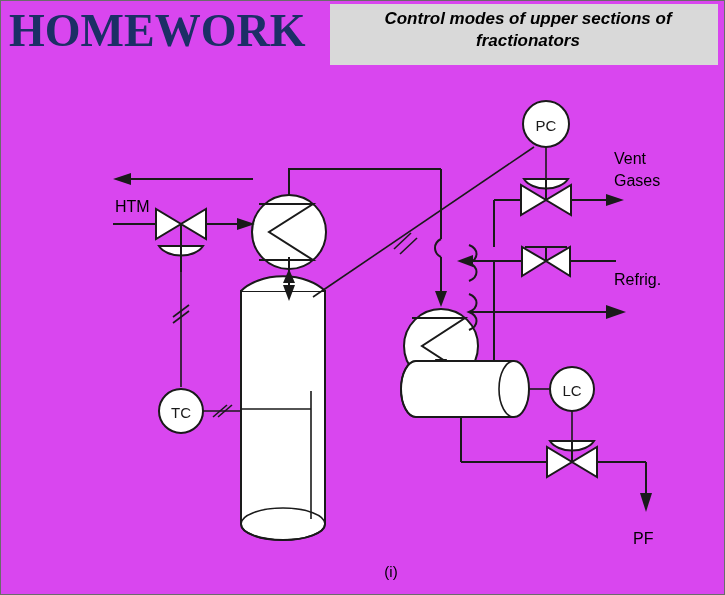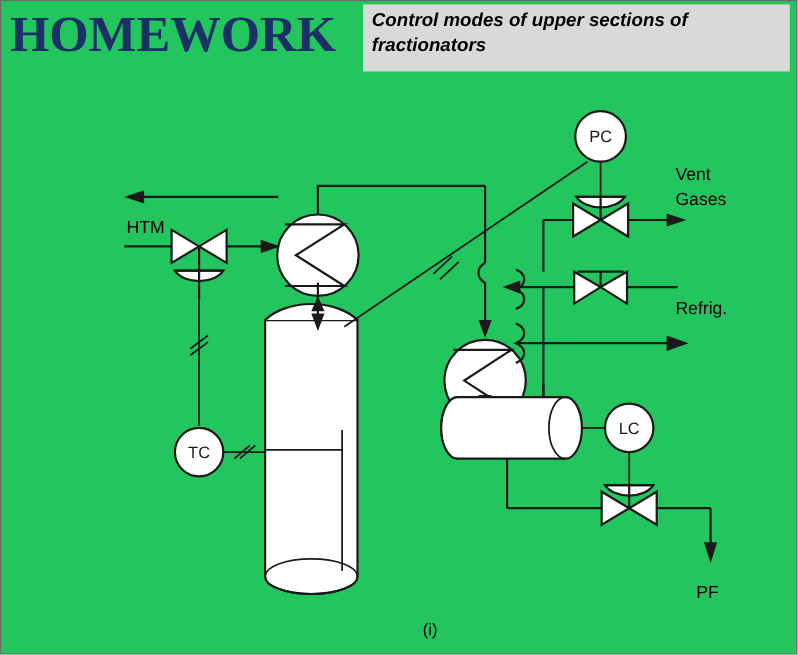--- a/index.html
+++ b/index.html
@@ -4,21 +4,21 @@
 <style>
   html, body {
     margin: 0;
     padding: 0;
     background: #ffffff;
   }
   #page {
     position: relative;
     width: 725px;
     height: 595px;
-    background: #22c55e;
+    background: #d946ef;
     border: 1px solid #6b6b6b;
     box-sizing: border-box;
     overflow: hidden;
     font-family: "Liberation Sans", sans-serif;
   }
   
   #header {
     position: absolute;
     left: 0;
     top: 0;
@@ -49,20 +49,21 @@
     position: absolute;
     left: 337px;
     top: 7px;
     width: 380px;
     font-family: "Liberation Sans", sans-serif;
     font-weight: bold;
     font-style: italic;
     font-size: 17px;
     line-height: 22px;
     color: #000000;
+    text-align: center;
   }
   
   #diagram-wrap {
     position: absolute;
     left: 0;
     top: 68px;
     width: 725px;
     height: 525px;
   }
   svg#pfd {

